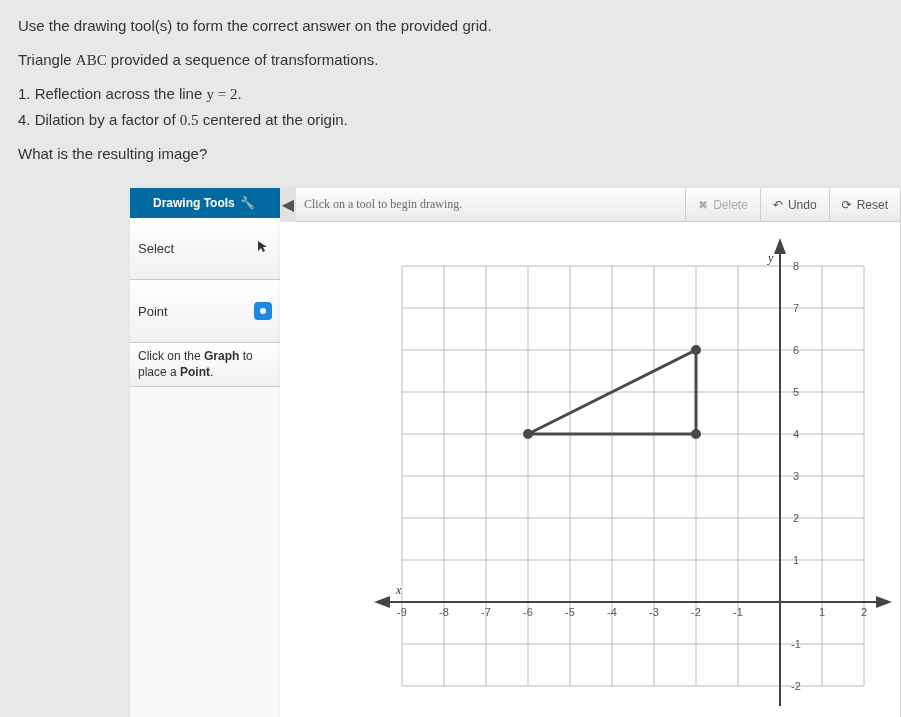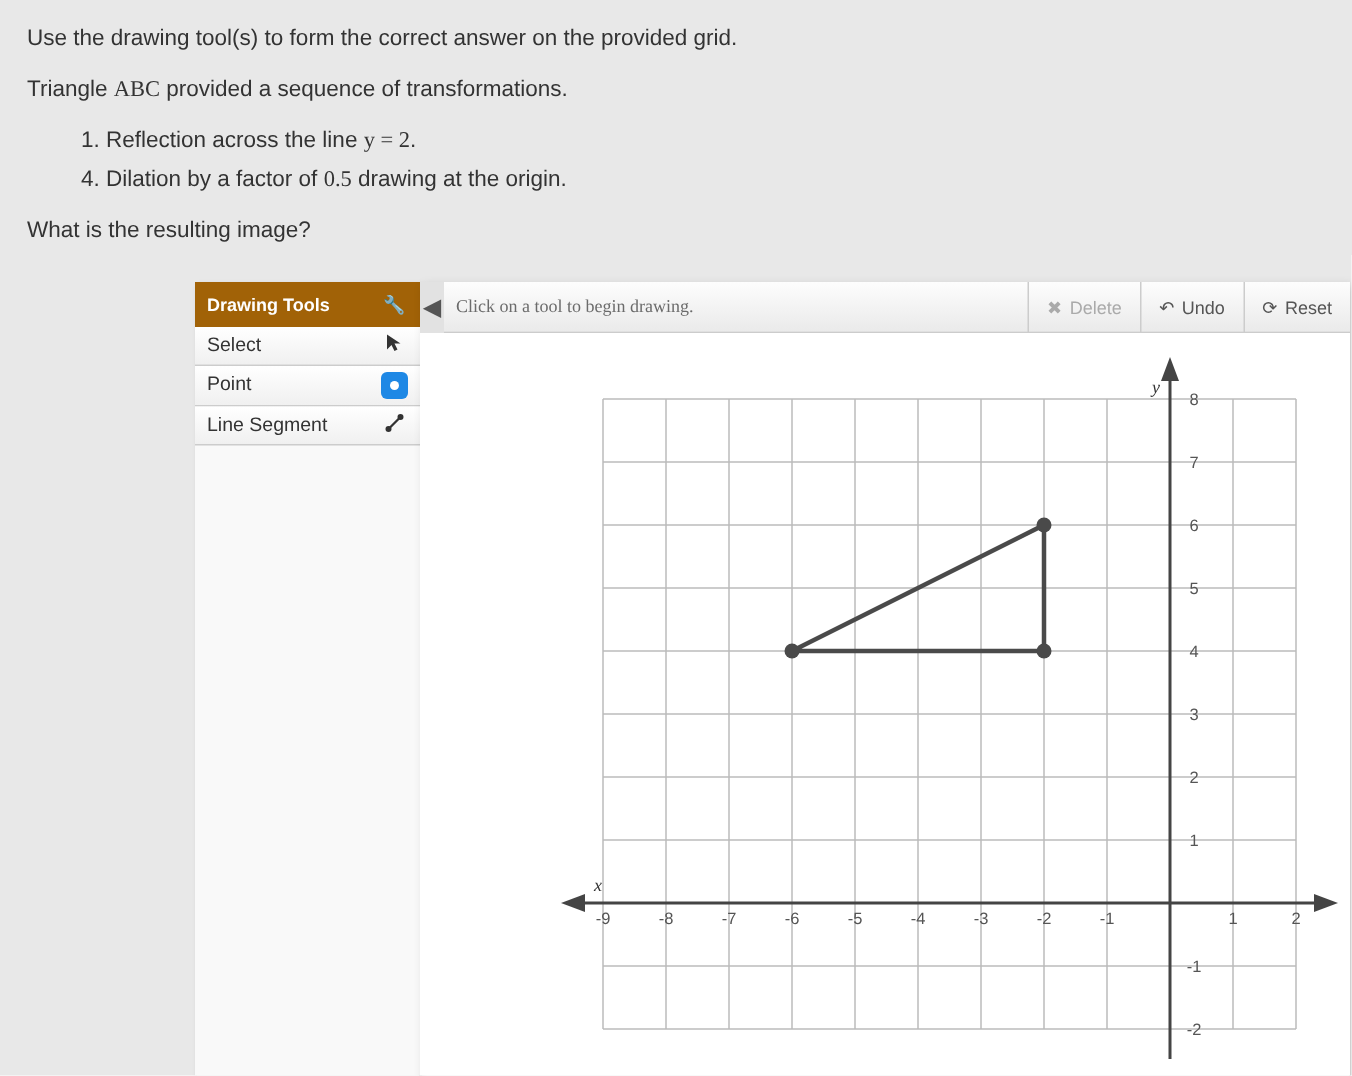--- a/index.html
+++ b/index.html
@@ -9,51 +9,51 @@
     width: 901px;
     height: 717px;
     color: #333;
     overflow: hidden;
   }
   .question-area {
     padding: 14px 18px 8px 18px;
     line-height: 1.6;
   }
   .question-area p { margin-bottom: 10px; font-size: 15px; }
-  .question-area ol { margin-left: 36px; margin-bottom: 10px; }
+  .question-area ol { margin-bottom: 10px; }
   .question-area li { font-size: 15px; margin-bottom: 2px; }
   .serif { font-family: Liberation Serif, serif; }
   .app-row {
     display: flex;
     margin-left: 130px;
     margin-top: 4px;
   }
   .tools-panel {
     width: 150px;
     background: #f9f9f9;
     box-shadow: 2px 2px 4px rgba(0,0,0,0.15);
     font-size: 13px;
   }
   .tools-header {
-    background: #a16207;
+    background: #0369a1;
     color: #fff;
     font-weight: bold;
-    padding: 8px 8px;
+    padding: 8px 23px;
     display: flex;
     justify-content: space-between;
     align-items: center;
     font-size: 12px;
   }
   .tool-item {
-    padding: 4px 8px;
+    padding: 22px 8px;
     border-bottom: 1px solid #ccc;
     background: linear-gradient(#fff,#f0f0f0);
     display: flex;
     justify-content: space-between;
-    align-items: flex-start;
+    align-items: center;
     cursor: pointer;
   }
   .tool-item.active .icon-box {
     background: #1e88e5;
     color: #fff;
     border-radius: 4px;
     width: 18px;
     height: 18px;
     display: inline-flex;
     align-items: center;
@@ -125,21 +125,21 @@
 <div class="question-area">
   <p>Use the drawing tool(s) to form the correct answer on the provided grid.</p>
   <p>
     <span>Triangle </span><span class="serif">ABC</span><span> provided a sequence of transformations.</span>
   </p>
   <ol style="list-style:none;">
     <li>
       <span>1. Reflection across the line </span><span class="serif">y = 2</span><span>.</span>
     </li>
     <li>
-      <span>4. Dilation by a factor of </span><span class="serif">0.5</span><span> drawing at the origin.</span>
+      <span>4. Dilation by a factor of </span><span class="serif">0.5</span><span> centered at the origin.</span>
     </li>
   </ol>
   <p>What is the resulting image?</p>
 </div>
 
 <div class="app-row">
   <div class="tools-panel">
     <div class="tools-header">
       <span>Drawing Tools</span>
       <span class="tool-icon" style="color:#fff">🔧</span>
@@ -153,29 +153,22 @@
       </span>
     </div>
     <div class="tool-item active">
       <span>Point</span>
       <span class="icon-box">
         <svg width="10" height="10">
             <circle cx="5" cy="5" r="3" fill="#fff"></circle>
           </svg>
       </span>
     </div>
-    <div class="tool-item">
-      <span>Line Segment</span>
-      <span class="tool-icon">
-        <svg width="14" height="14">
-            <circle cx="3" cy="11" r="2" fill="#333"></circle>
-            <circle cx="11" cy="3" r="2" fill="#333"></circle>
-            <line x1="3" y1="11" x2="11" y2="3" stroke="#333" stroke-width="1.5"></line>
-          </svg>
-      </span>
+    <div class="tool-hint">
+      <span>Click on the </span><b>Graph</b><span> to place a </span><b>Point</b><span>.</span>
     </div>
   </div>
 
   <div class="graph-container">
     <div class="graph-toolbar">
       <div class="collapse-arrow">◀</div>
       <div class="hint-text">Click on a tool to begin drawing.</div>
       <div class="gbtn disabled">
         <span>✖</span>
         <span>Delete</span>

